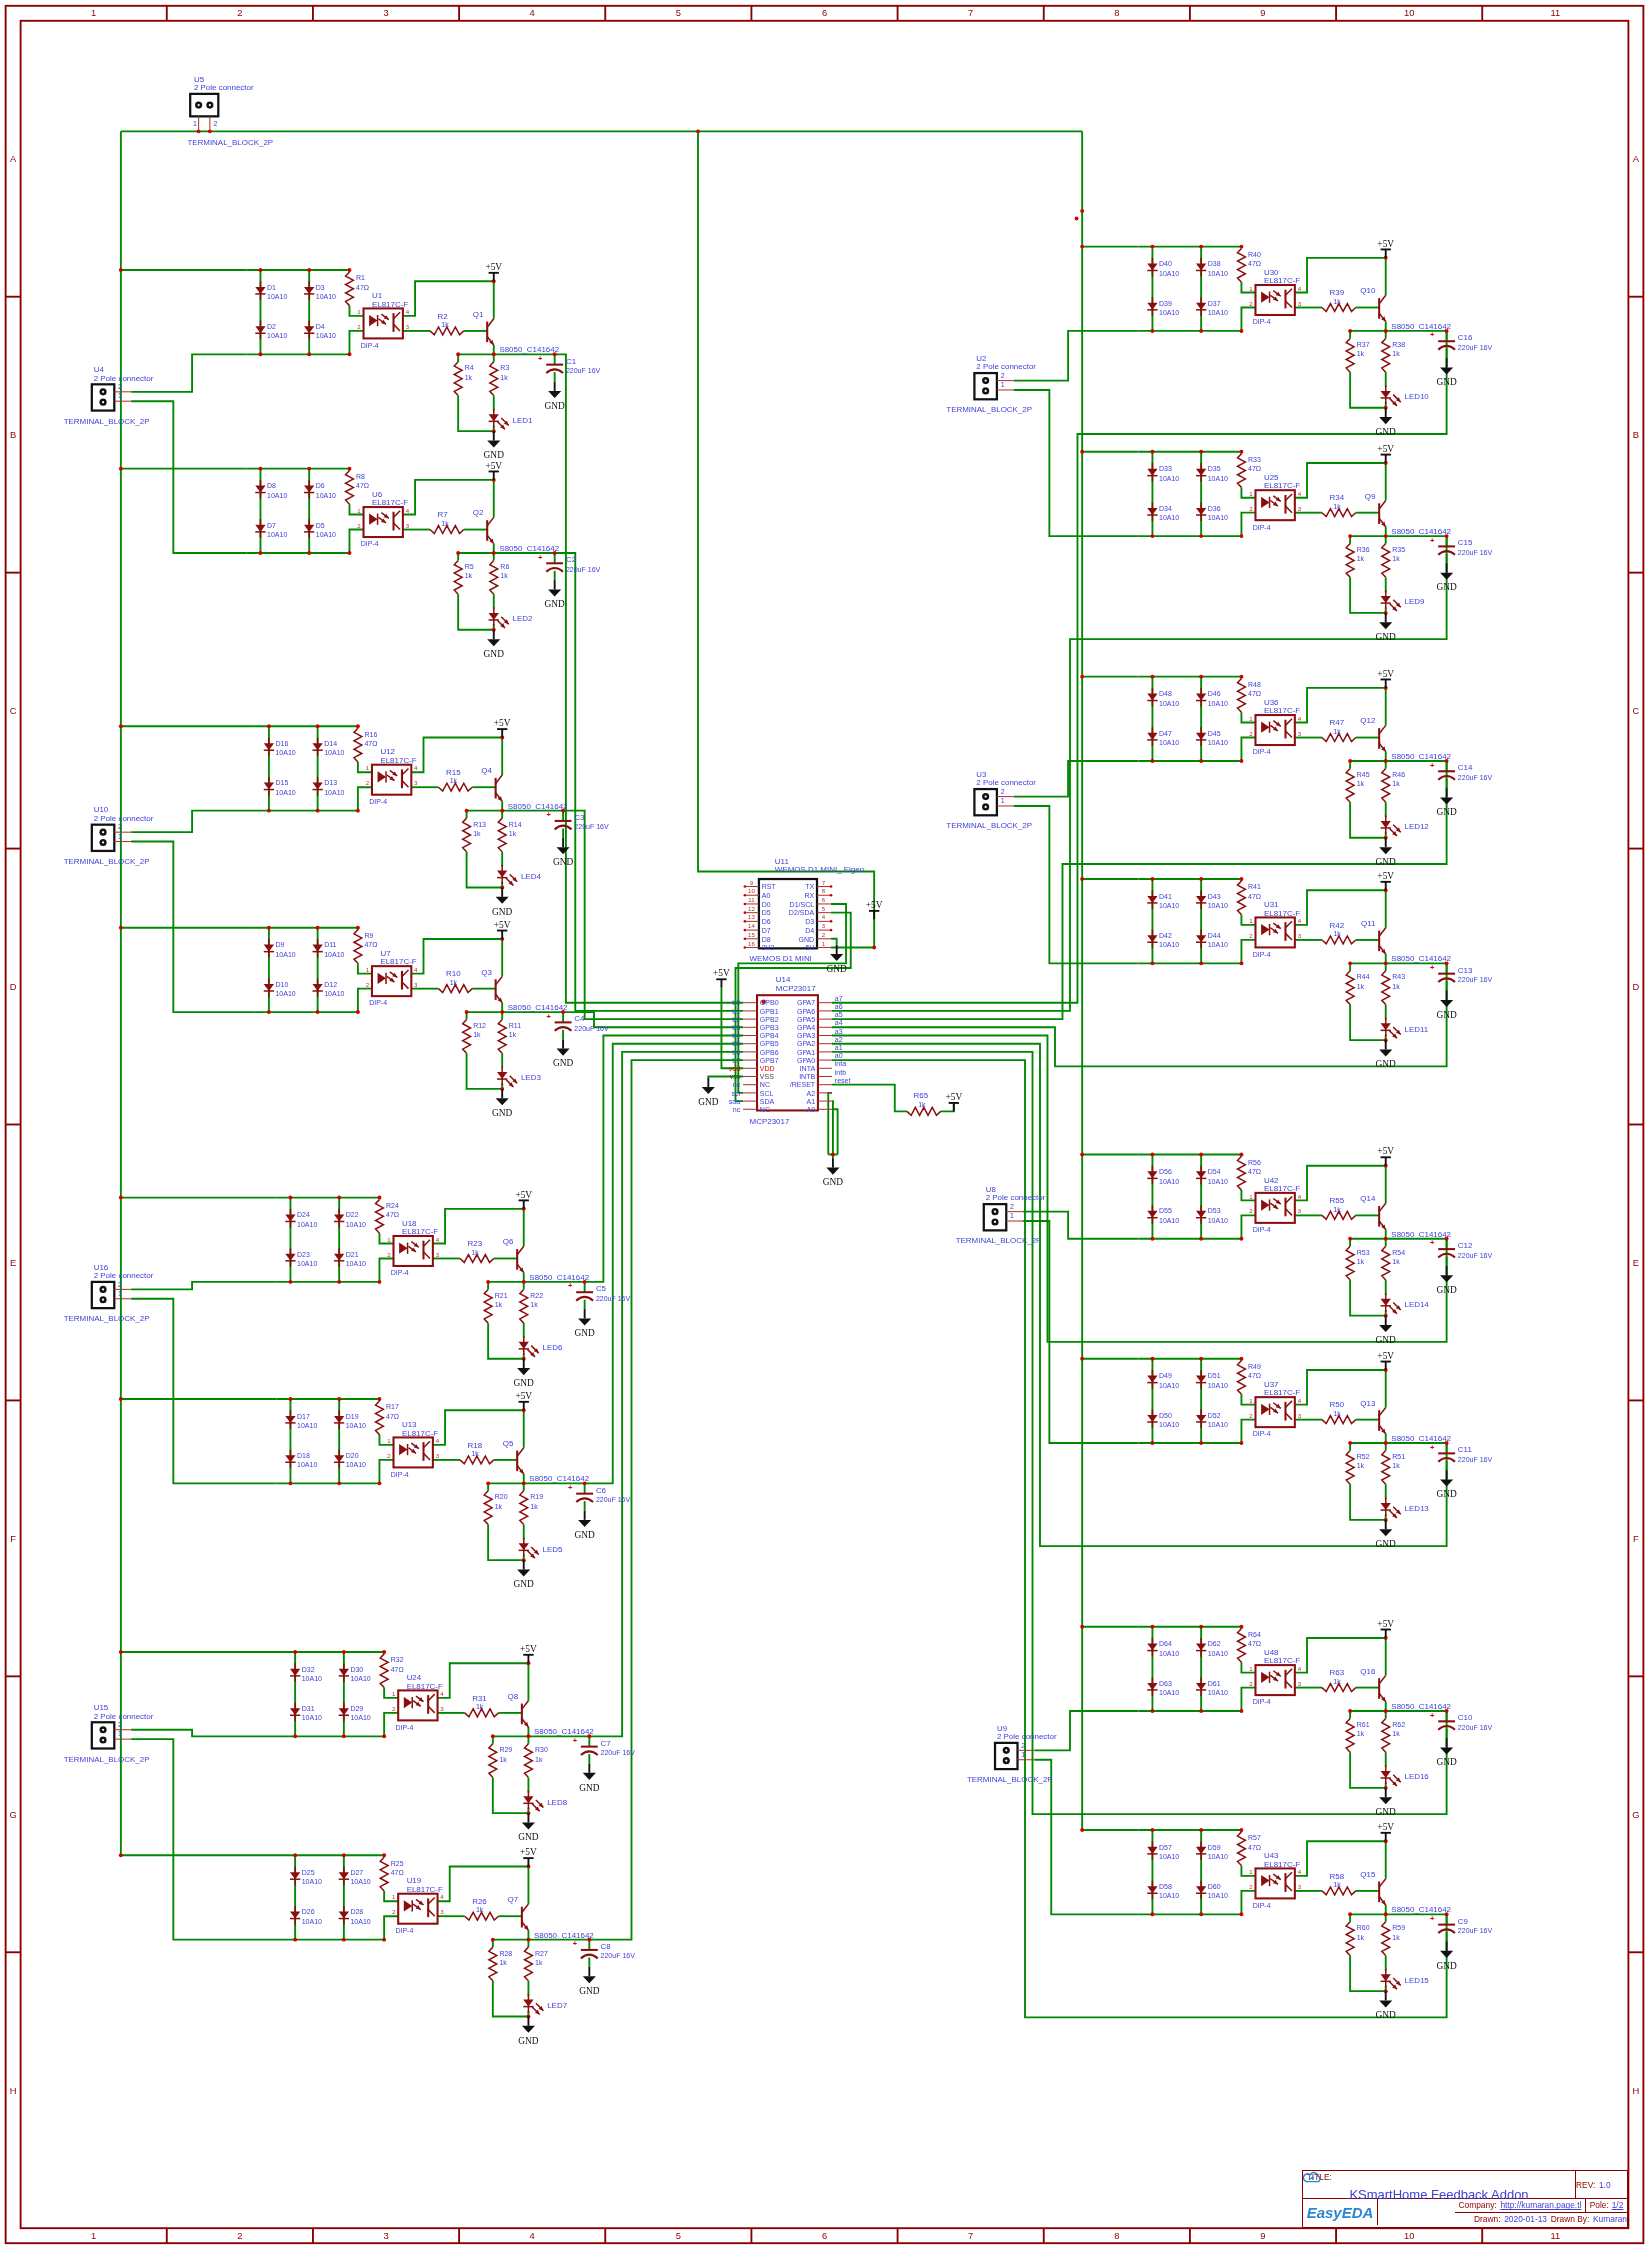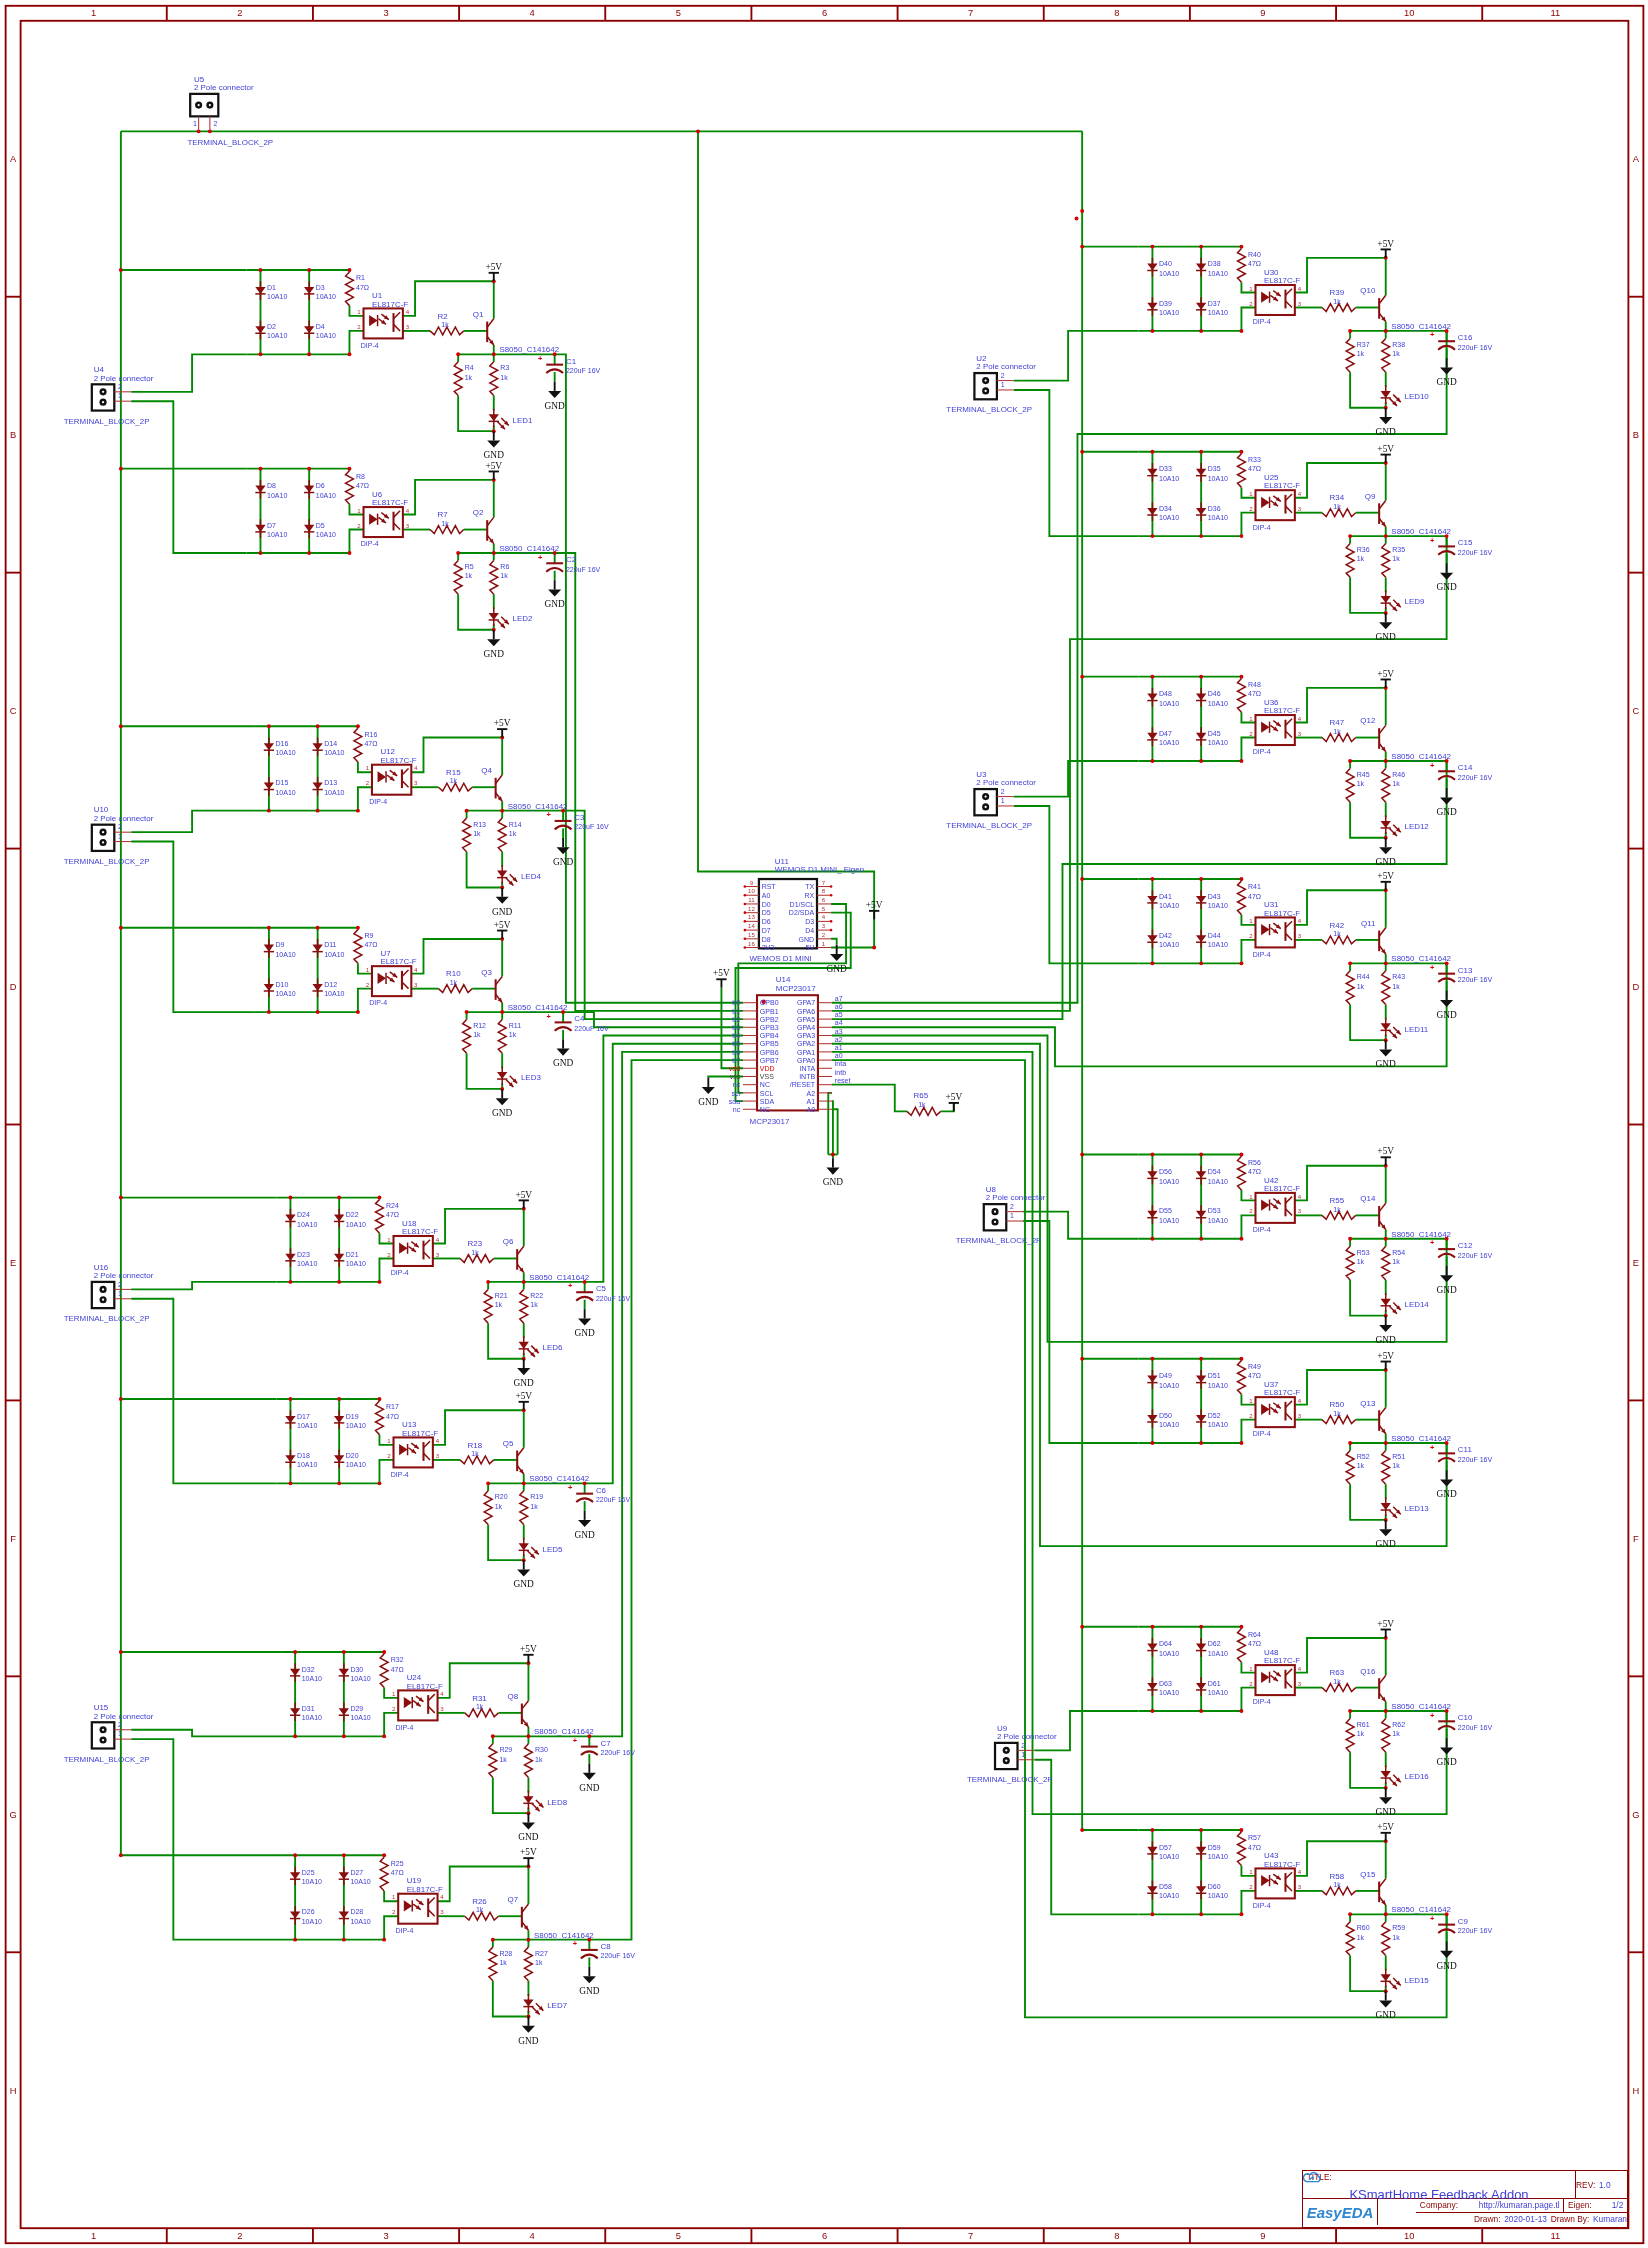--- a/index.html
+++ b/index.html
@@ -35,21 +35,21 @@
   .tb-rev{width:51px;display:flex;align-items:center;gap:3.7px;}
   .tb-r2{display:flex;height:26px;}
   .tb-logo{width:75px;border-right:1.9px solid #8a0000;display:flex;align-items:center;justify-content:center;gap:2.8px;box-sizing:border-box;}
   .tb-mid{flex:1;display:flex;flex-direction:column;align-items:flex-end;}
   .tb-company{flex:1;display:flex;align-items:center;border-bottom:1.4px solid #8a0000;box-sizing:border-box;padding-left:3.7px;gap:3.7px;}
   .tb-date{flex:1;display:flex;align-items:center;padding-left:3.7px;gap:3.7px;}
   .tb-sheet{margin-left:auto;border-left:1.9px solid #8a0000;align-self:stretch;display:flex;align-items:center;padding:0 3.7px;gap:2.8px;}
   .tlab{color:#8a0000;}
   .tval{color:#4040d8;}
   .ttl{display:block;text-align:center;font-size:13px;margin-top:5px;}
-  .u{margin-left:17px;}
+  .u{text-decoration:underline;}
   .logotxt{color:#2e86d0;font-weight:bold;font-style:italic;font-size:15px;}
 </style>
 </head>
 <body>
 
 <div class="sheet">
   <svg id="sch" width="1649" height="2249" viewBox="0 0 1760 2400">
       <g>
         <polyline points="129,140 1155,140" class="w" fill="none"></polyline>
         <polyline points="129,140 129,1980" class="w" fill="none"></polyline>
@@ -2789,21 +2789,21 @@
         <svg width="20.6" height="12" viewBox="0 0 22 13">
           <path d="M5.5 11.5 A4.3 4.3 0 1 1 7.5 4.1 A4.6 4.6 0 0 1 16 5.4 A3.4 3.4 0 0 1 16.4 11.5 Z M6.5 9.5 L10.5 6.5 L10.5 9" fill="none" stroke="#2e86d0" stroke-width="1.6" stroke-linejoin="round"></path>
         </svg>
         <span class="logotxt">EasyEDA</span>
       </div>
       <div class="tb-mid">
         <div class="tb-company">
           <span class="tlab">Company:</span>
           <span class="tval u">http://kumaran.page.tl</span>
           <span class="tb-sheet">
-            <span class="tlab">Eigen:</span>
+            <span class="tlab">Pole:</span>
             <span class="tval u">1/2</span>
           </span>
         </div>
         <div class="tb-date">
           <span class="tlab">Drawn:</span>
           <span class="tval">2020-01-13</span>
           <span class="tlab">Drawn By:</span>
           <span class="tval">Kumaran</span>
         </div>
       </div>

